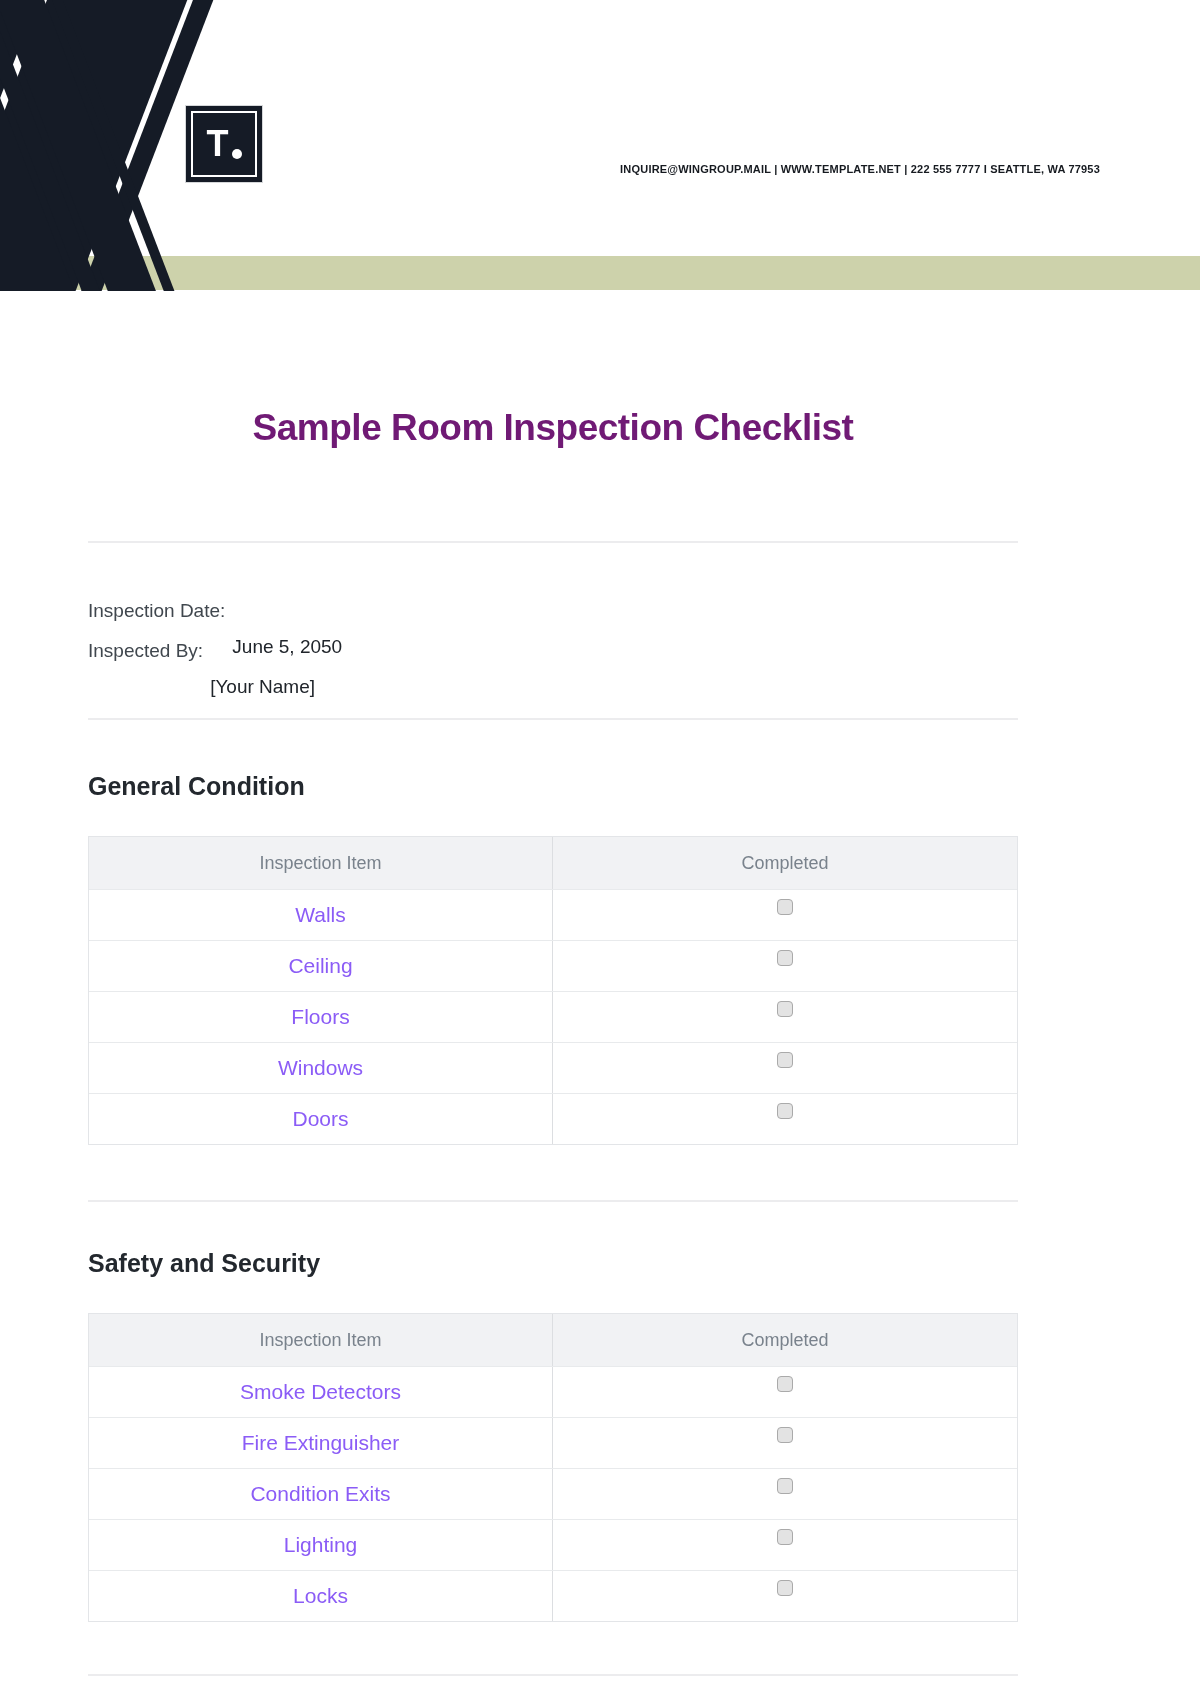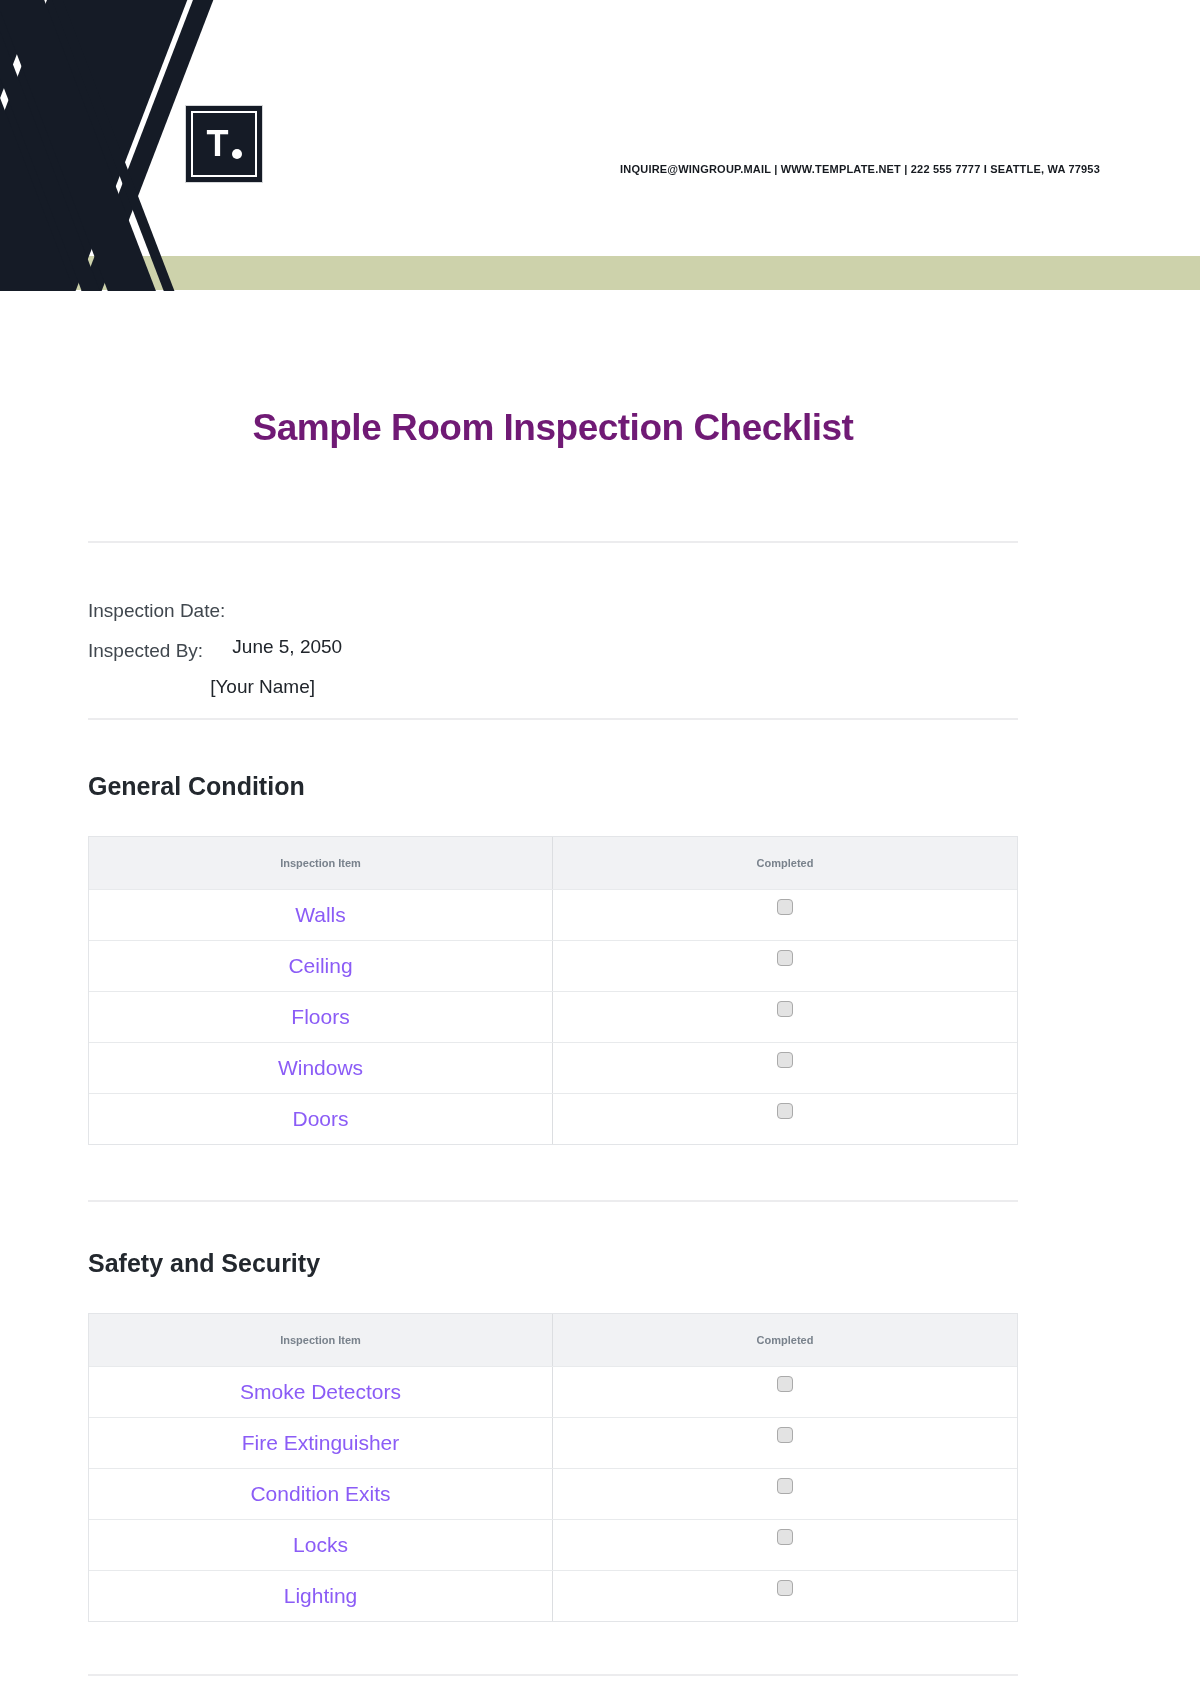--- a/index.html
+++ b/index.html
@@ -71,21 +71,21 @@
   .section-heading{position:absolute;left:0;font-size:25px;font-weight:700;color:#23282e;line-height:34px;}
   .sh-1{top:769px;text-align:right;} .sh-2{top:1246px;}
 
   .tbl{position:absolute;left:0;width:930px;border:1px solid var(--tbl-border);background:#fff;}
   .tbl-1{top:836px;} .tbl-2{top:1313px;}
   .trow{display:flex;height:51px;border-top:1px solid #e8eaec;}
   .trow.head{height:52px;border-top:none;background:var(--th-bg);}
   .tcell{width:464px;display:flex;align-items:center;justify-content:center;
         font-size:21px;color:#8b5cf6;}
   .tcell.item{border-right:1px solid var(--tbl-divider);}
-  .trow.head .tcell{font-weight:bold;color:var(--th-text);font-size:11px;}
+  .trow.head .tcell{font-weight:normal;color:var(--th-text);font-size:18px;}
   .tcell.completed{align-items:flex-start;padding-top:9px;}
   .checkbox{width:16px;height:16px;border-radius:4px;background:#e3e3e3;
         border:1.5px solid #aaaaaa;cursor:pointer;}
 </style>
 </head>
 <body>
 
 <div class="page">
 
   <div class="art">
@@ -190,27 +190,27 @@
             <div class="checkbox" role="checkbox" aria-checked="false"></div>
           </div>
       </div>
       <div class="trow">
         <div class="tcell item">Condition Exits</div>
         <div class="tcell completed">
             <div class="checkbox" role="checkbox" aria-checked="false"></div>
           </div>
       </div>
       <div class="trow">
+        <div class="tcell item">Lighting</div>
+        <div class="tcell completed">
+            <div class="checkbox" role="checkbox" aria-checked="false"></div>
+          </div>
+      </div>
+      <div class="trow">
         <div class="tcell item">Locks</div>
-        <div class="tcell completed">
-            <div class="checkbox" role="checkbox" aria-checked="false"></div>
-          </div>
-      </div>
-      <div class="trow">
-        <div class="tcell item">Lighting</div>
         <div class="tcell completed">
             <div class="checkbox" role="checkbox" aria-checked="false"></div>
           </div>
       </div>
     </div>
 
     <div class="rule rule-d"></div>
 
   </div>
 </div>

